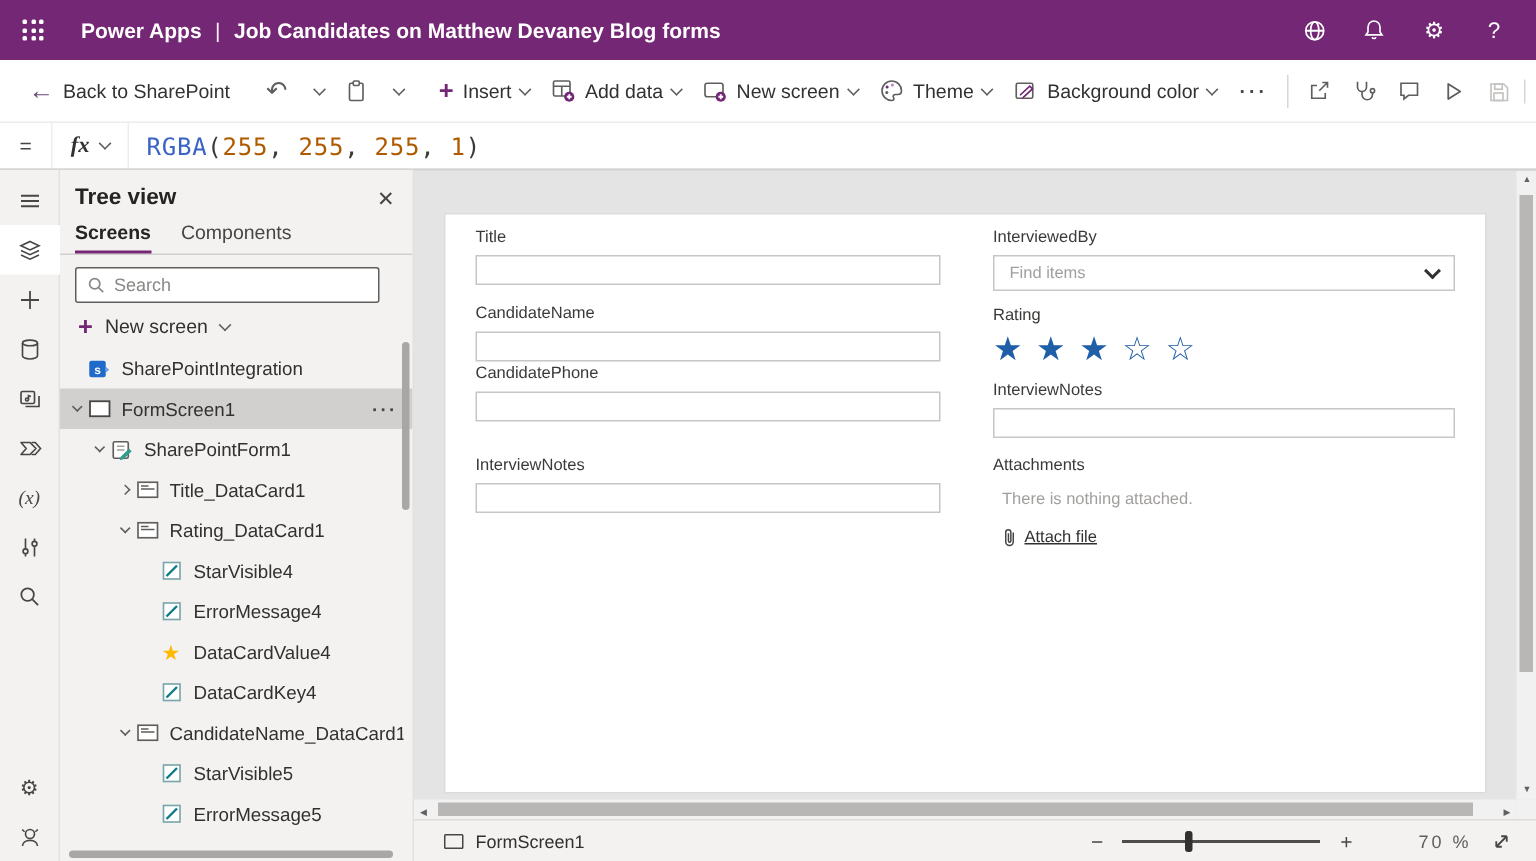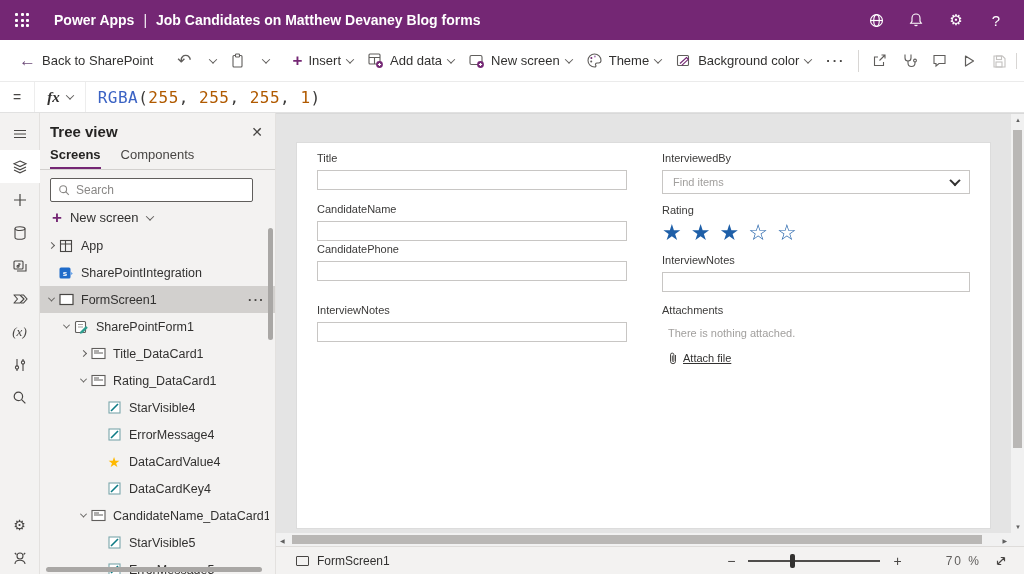--- a/index.html
+++ b/index.html
@@ -343,32 +343,20 @@
         <input placeholder="Search" style="">
       </div>
       <div class="new-screen-row">
         <span class="plus-purple">+</span>
         <span class="lbl">New screen</span>
         <span class="chev"></span>
       </div>
 
       <div class="tree-list">
 
-        <div class="trow lv0">
-          <span class="tchev">
-              <span class="chev chev-right"></span>
-            </span>
-          <span class="ticon">
-            <svg width="14" height="14" viewBox="0 0 14 14" fill="none" stroke="#484644" stroke-width="1.1">
-                <rect x="1.5" y="1.5" width="11" height="11"></rect>
-                <path d="M1.5 5 h11 M6.5 1.5 V5 M6.5 5 V12.5"></path>
-              </svg>
-          </span>
-          <span class="tlabel">App</span>
-        </div>
 
         <div class="trow lv0">
           <span class="tchev"></span>
           <span class="ticon">
             <svg width="14" height="14" viewBox="0 0 14 14">
                 <rect x="0.5" y="1.5" width="11" height="11" rx="1.5" fill="#1f6bc9"></rect>
                 <text x="6" y="10" font-size="8" fill="#fff" text-anchor="middle" font-family="Liberation Sans,sans-serif" font-weight="bold">s</text>
                 <path d="M11.5 5.5 L13.8 7.5 L11.5 9.5 z" fill="#6aa3e8"></path>
               </svg>
           </span>

